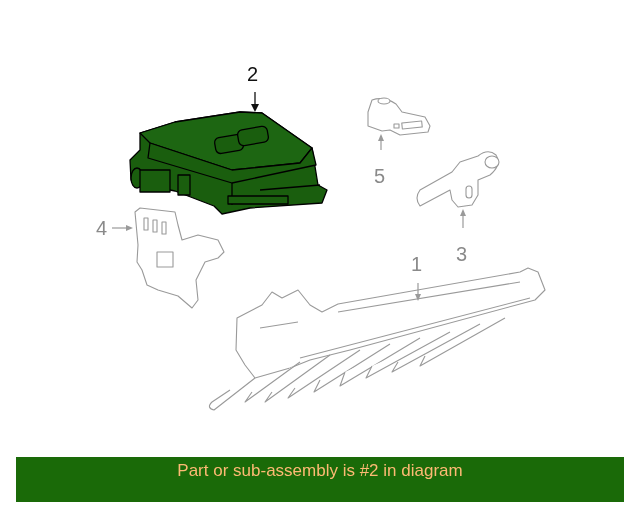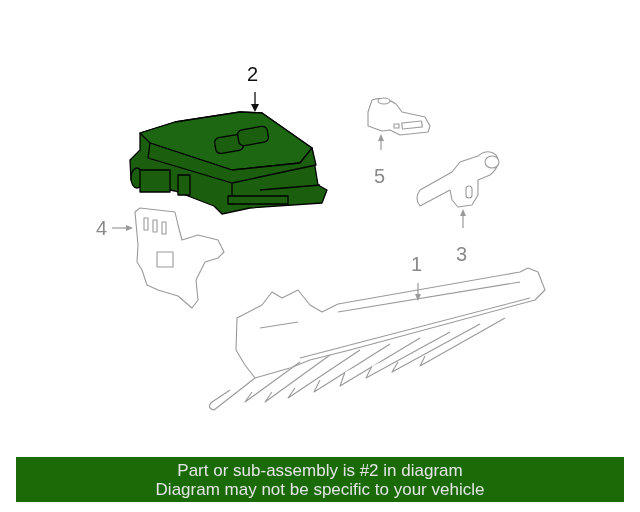--- a/index.html
+++ b/index.html
@@ -2,21 +2,21 @@
 <html><head>
 <meta charset="utf-8">
 <style>
   html, body { margin: 0; padding: 0; background: #ffffff; }
   body { width: 640px; height: 512px; position: relative; overflow: hidden; font-family: "Liberation Sans", sans-serif; }
   #diagram { position: absolute; left: 0; top: 0; width: 640px; height: 450px; }
   .callout { position: absolute; font-family: "Liberation Sans", sans-serif; font-size: 20px; line-height: 20px; }
   .callout.active { color: #111111; }
   .callout.muted { color: #8a8a8a; }
   #banner { position: absolute; left: 16px; top: 457px; width: 608px; height: 45px; background: #1a6a08;
-            color: #e5e5e5; text-align: center; font-size: 17px; line-height: 19px; padding-top: 4px; box-sizing: border-box; }
+            color: #fdba74; text-align: center; font-size: 17px; line-height: 19px; padding-top: 4px; box-sizing: border-box; }
   #banner div { white-space: nowrap; }
 </style>
 </head>
 <body>
 
 <svg id="diagram" viewBox="0 0 640 450" xmlns="http://www.w3.org/2000/svg">
 
   <g stroke="#000" stroke-width="1.3" stroke-linejoin="round" fill="#1a5e0e">
     <polygon points="140,133 175,122 240,112 262,113 312,148 318,185 327,190 322,203 250,208 222,214 214,206 188,196 175,191 160,188 148,178 138,173 131,180 130,160 140,150"></polygon>
     <polygon points="140,133 175,122 240,112 262,113 312,148 300,163 232,170 150,143" fill="#1d6612"></polygon>
@@ -81,14 +81,13 @@
 </svg>
 
 <div class="callout active" style="left:247px;top:64px;">2</div>
 <div class="callout muted" style="left:374px;top:166px;">5</div>
 <div class="callout muted" style="left:456px;top:244px;">3</div>
 <div class="callout muted" style="left:96px;top:218px;">4</div>
 <div class="callout muted" style="left:411px;top:254px;">1</div>
 
 <div id="banner">
   <div>Part or sub-assembly is #2 in diagram</div>
-  <div>Diagram may not be specific to your vehicle</div>
 </div>
 
 </body></html>

